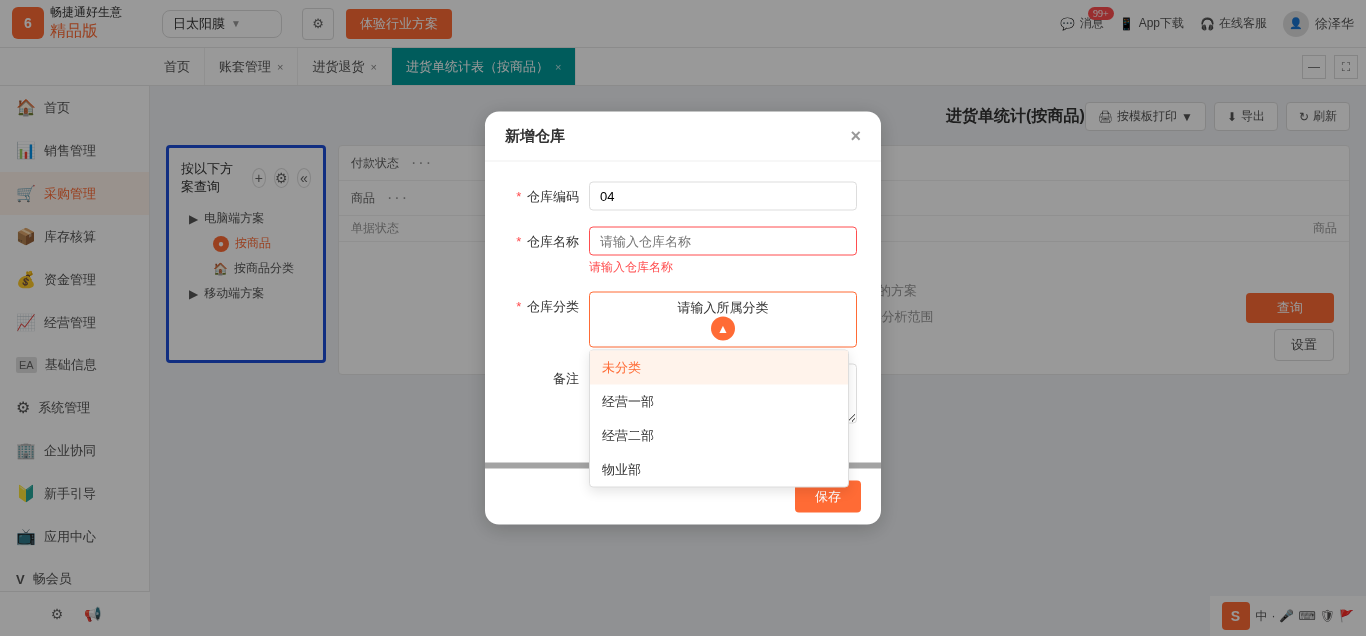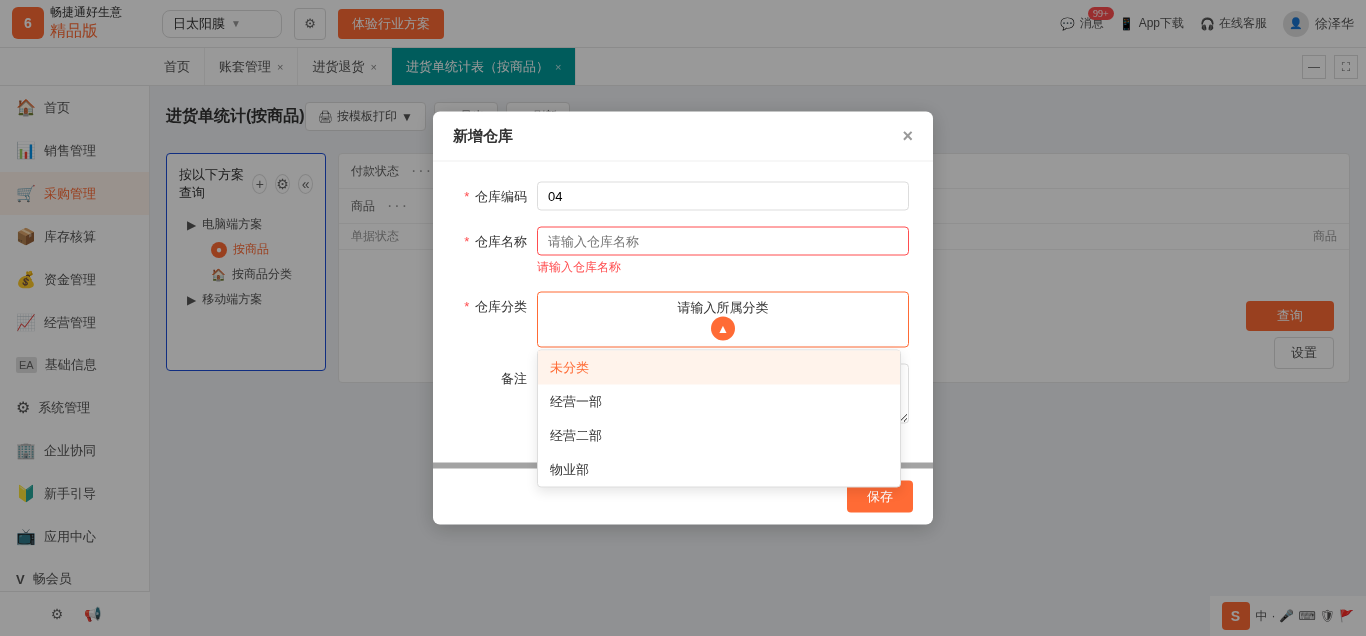--- a/index.html
+++ b/index.html
@@ -40,21 +40,21 @@
     .search-selector {
       display: flex;
       align-items: center;
       border: 1px solid #ddd;
       border-radius: 8px;
       padding: 4px 10px;
       font-size: 13px;
       color: #333;
       background: #fff;
       cursor: pointer;
-      margin-right: 12px;
+      margin-right: 20px;
       min-width: 120px;
     }
     .search-selector .arrow { margin-left: 6px; color: #999; font-size: 10px; }
     .gear-btn {
       width: 32px; height: 32px;
       border: 1px solid #ddd;
       border-radius: 4px;
       display: flex; align-items: center; justify-content: center;
       cursor: pointer;
       margin-right: 12px;
@@ -186,24 +186,24 @@
     .main-content {
       flex: 1;
       padding: 16px;
       overflow-y: auto;
       position: relative;
     }
     .page-title {
       font-size: 16px;
       font-weight: bold;
       color: #333;
-      margin-bottom: 22px;
-      display: flex;
-      align-items: center;
-      justify-content: flex-start;
+      margin-bottom: 14px;
+      display: flex;
+      align-items: center;
+      justify-content: flex-end;
     }
     .page-actions {
       display: flex;
       gap: 8px;
     }
     .btn-outline {
       border: 1px solid #ddd;
       background: #fff;
       border-radius: 4px;
       padding: 5px 12px;
@@ -214,21 +214,21 @@
       align-items: center;
       gap: 4px;
     }
 
     
     .filter-panel {
       background: #fff;
       border-radius: 4px;
       padding: 12px;
       margin-bottom: 12px;
-      border: 1px solid #1d4ed8;
+      border: 3px solid #1d4ed8;
     }
     .filter-header {
       display: flex;
       align-items: center;
       gap: 8px;
       margin-bottom: 10px;
       font-size: 13px;
       color: #333;
     }
     .filter-header .add-btn {
@@ -335,23 +335,23 @@
       background: rgba(0,0,0,0.4);
       z-index: 100;
     }
 
     
     .modal {
       position: fixed;
       top: 50%; left: 50%;
       transform: translate(-50%, -50%);
       background: #fff;
-      border-radius: 7px;
+      border-radius: 14px;
       z-index: 101;
-      width: 500px;
+      width: 396px;
       box-shadow: 0 4px 20px rgba(0,0,0,0.2);
     }
     .modal-header {
       display: flex;
       align-items: center;
       justify-content: space-between;
       padding: 14px 20px;
       border-bottom: 1px solid #f0f0f0;
       font-size: 15px;
       font-weight: bold;

